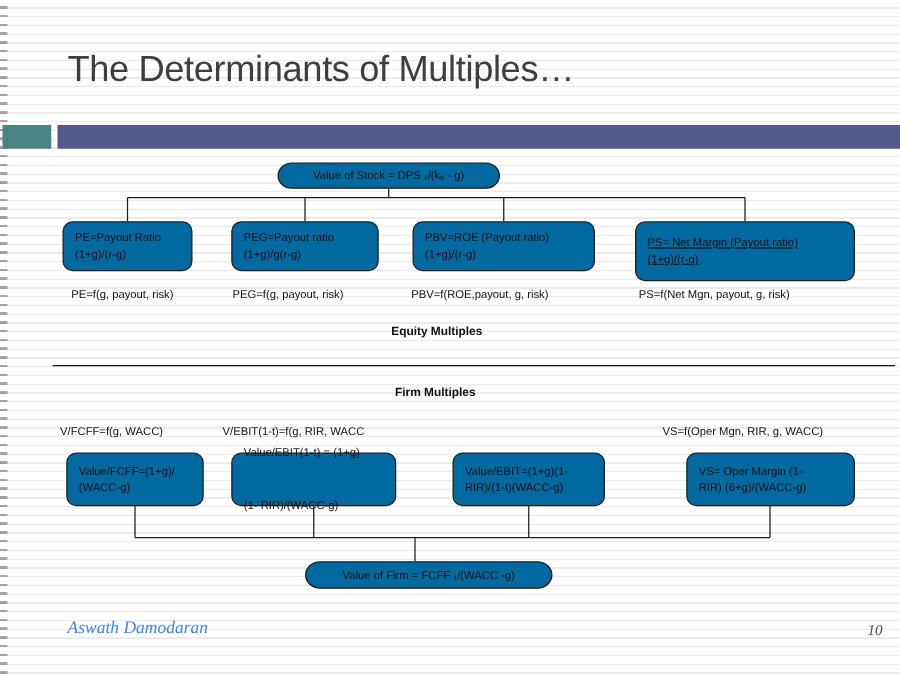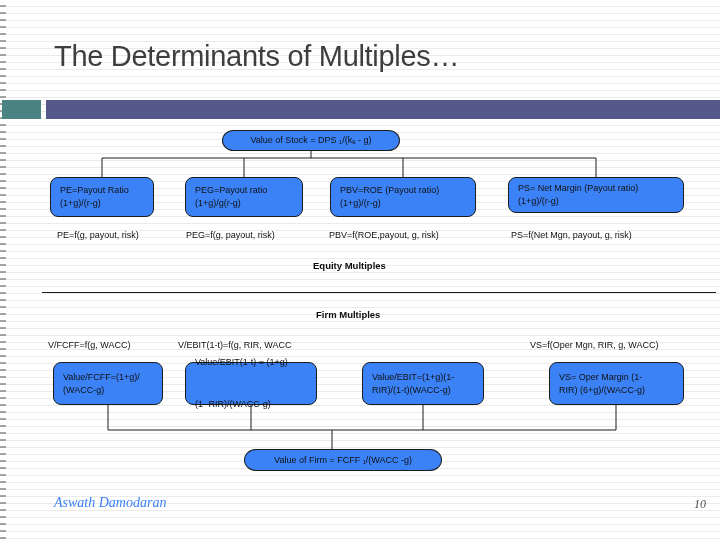--- a/index.html
+++ b/index.html
@@ -16,21 +16,21 @@
   .title{
     position:absolute;left:54px;top:40px;
     font-size:29px;font-weight:400;color:#3e3e3e;letter-spacing:-.3px;white-space:nowrap;
   }
   .teal-block{position:absolute;left:2px;top:100px;width:39px;height:19px;background:#4a8381;}
   .accent-bar{position:absolute;left:46px;top:100px;width:674px;height:19px;background:#55588a;}
 
   .conn{position:absolute;left:0;top:0;}
 
   .oval,.stadium{
-    position:absolute;background:#3b82f6;border:1px solid #1c1c1c;
+    position:absolute;background:#0369a1;border:1px solid #1c1c1c;
     box-sizing:border-box;color:#111;font-size:9px;line-height:13px;
     display:flex;flex-direction:column;justify-content:center;
   }
   .stadium{border-radius:12px/11px;align-items:center;text-align:center;white-space:nowrap;}
   .oval{border-radius:8px;padding-left:9px;padding-right:4px;text-align:left;}
   .fn{
     position:absolute;font-size:9px;color:#111;white-space:nowrap;
   }
   .section-label{
     position:absolute;font-size:9.5px;font-weight:bold;color:#0d0d0d;white-space:nowrap;text-align:right;
@@ -68,21 +68,21 @@
   <span>(1+g)/(r-g)</span>
 </div>
 <div class="oval" style="left:185px;top:177px;width:118px;height:40px;">
   <span>PEG=Payout ratio</span>
   <span>(1+g)/g(r-g)</span>
 </div>
 <div class="oval" style="left:330px;top:177px;width:146px;height:40px;">
   <span>PBV=ROE (Payout ratio)</span>
   <span>(1+g)/(r-g)</span>
 </div>
-<div class="oval" style="left:508px;top:177px;width:176px;height:36px;">
+<div class="oval" style="left:508px;top:177px;width:176px;height:48px;text-decoration:underline;">
   <span>PS= Net Margin (Payout ratio)</span>
   <span>(1+g)/(r-g)</span>
 </div>
 
 <div class="fn" style="left:57px;top:230px;">PE=f(g, payout, risk)</div>
 <div class="fn" style="left:186px;top:230px;">PEG=f(g, payout, risk)</div>
 <div class="fn" style="left:329px;top:230px;">PBV=f(ROE,payout, g, risk)</div>
 <div class="fn" style="left:511px;top:230px;">PS=f(Net Mgn, payout, g, risk)</div>
 
 <div class="section-label" style="left:313px;top:260px;">Equity Multiples</div>

